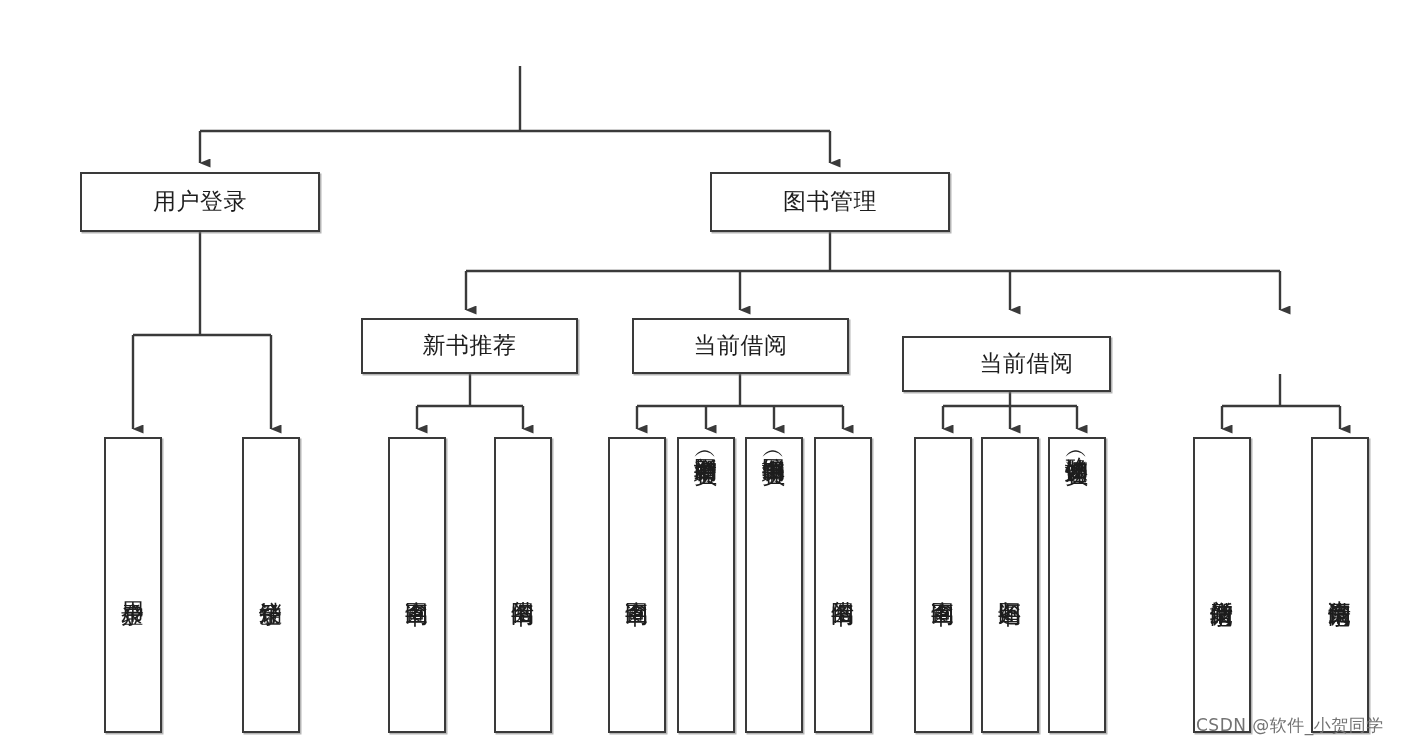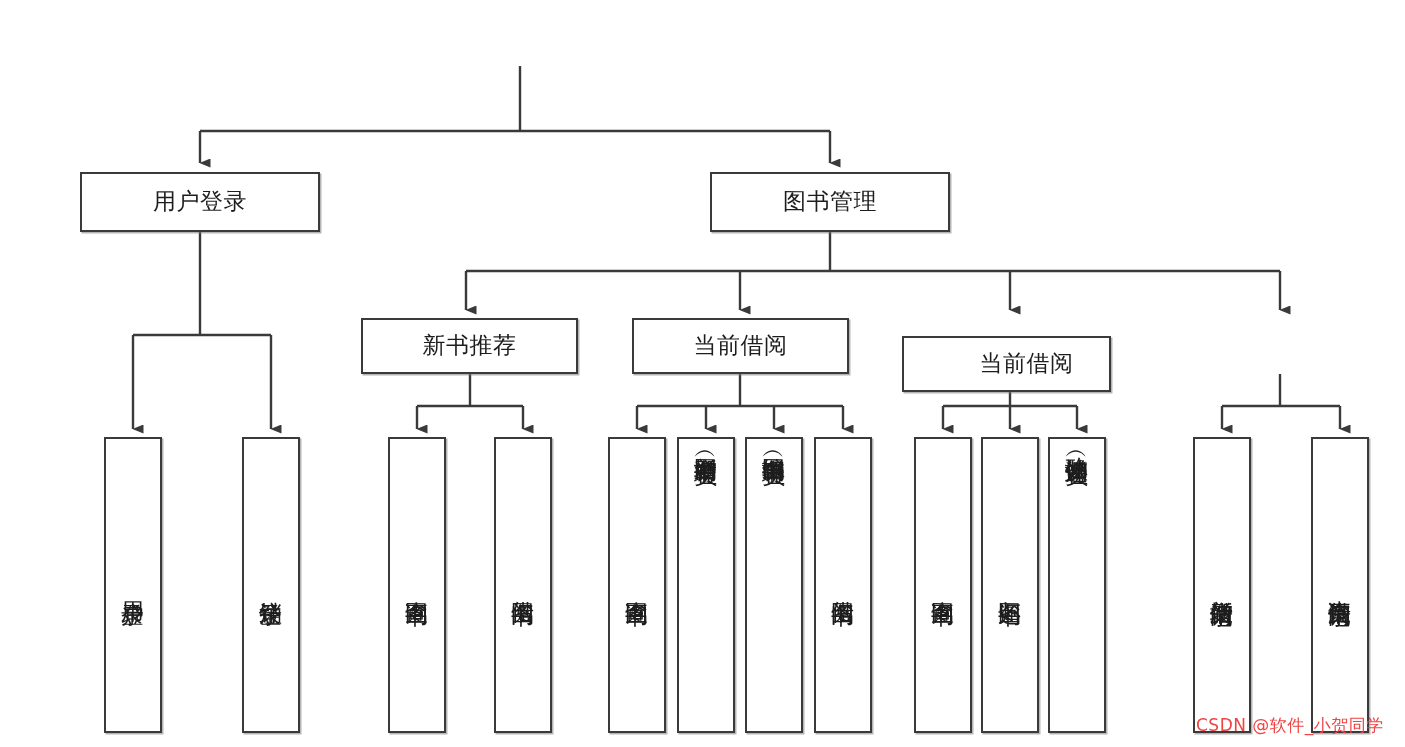--- a/index.html
+++ b/index.html
@@ -58,21 +58,21 @@
     line-height: 1.22;
     letter-spacing: 1px;
     margin: 0 auto;
   }
   .node.vert.mid-anchor {
     align-items: center;
   }
   .watermark {
     position: absolute;
     font-size: 17px;
-    color: #ef4444;
+    color: #737373;
     letter-spacing: 0.5px;
     white-space: nowrap;
     user-select: none;
   }
 </style>
 </head>
 <body>
 
 <div id="canvas">
 

